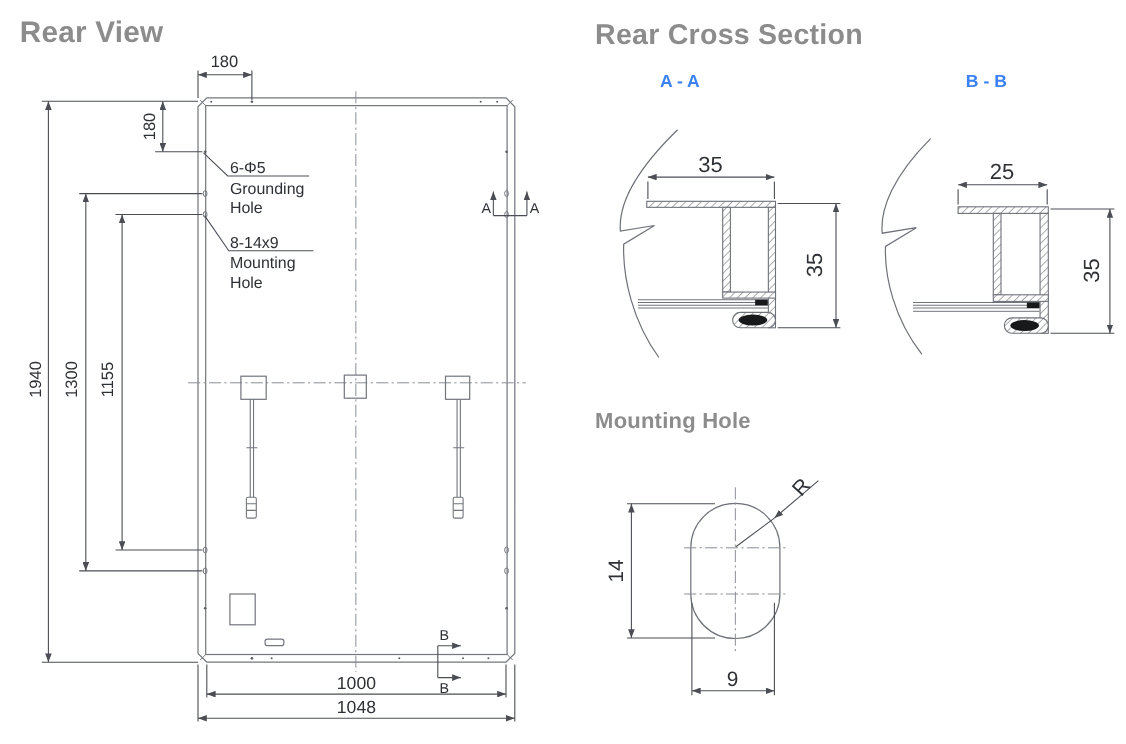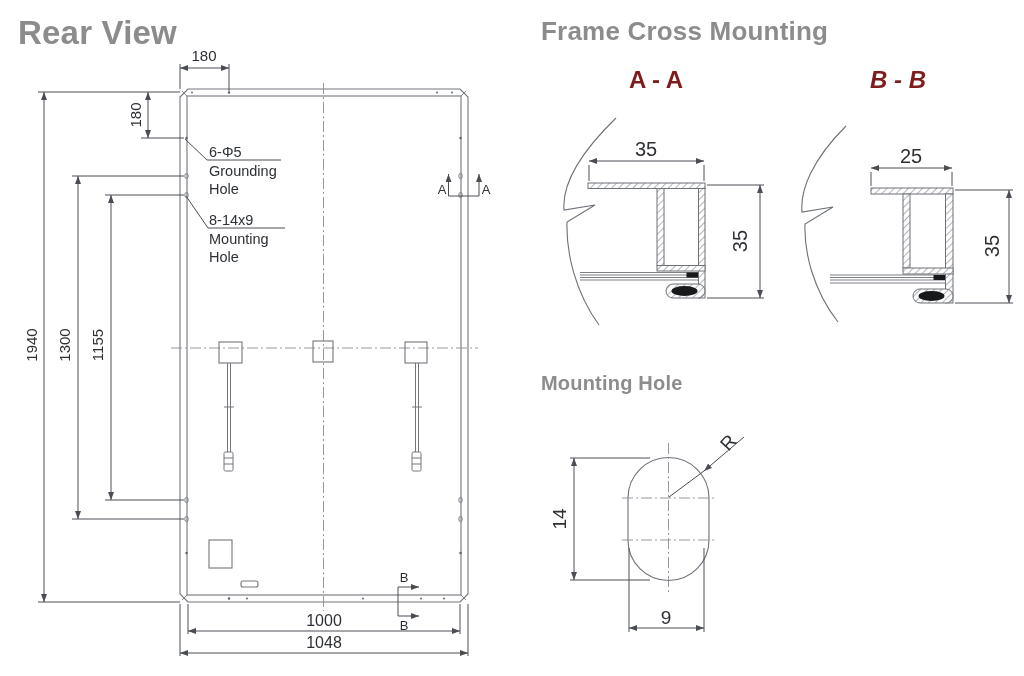--- a/index.html
+++ b/index.html
@@ -1,36 +1,36 @@
 <!DOCTYPE html>
 <html><head>
 <meta charset="utf-8">
 <style>
   html,body{margin:0;padding:0;background:#ffffff;}
   #stage{position:relative;width:1024px;height:676px;background:#ffffff;overflow:hidden;
          font-family:"Liberation Sans",sans-serif;}
-  .h1{position:absolute;font-weight:bold;font-size:33px;color:#8c8c8c;letter-spacing:.2px;white-space:nowrap;}
-  .h2{position:absolute;font-weight:bold;font-size:24px;color:#7f1d1d;text-align:center;white-space:nowrap;}
+  .h1{position:absolute;font-weight:bold;font-size:27px;color:#8c8c8c;letter-spacing:.2px;white-space:nowrap;}
+  .h2{position:absolute;font-weight:bold;font-size:16px;color:#3b82f6;white-space:nowrap;}
   svg{position:absolute;left:0;top:0;}
   svg text{font-family:"Liberation Sans",sans-serif;fill:#2d3035;}
   .dim{font-size:15px;}
   .dimBig{font-size:20px;}
   .dimMid{font-size:19px;}
   .lbl{font-size:14.5px;}
   .mark{font-size:13px;}
 </style>
 </head>
 <body>
 
 <div id="stage">
 
   <div class="h1" style="left:18px;top:14px;">Rear View</div>
-  <div class="h1" style="left:541px;top:16px;font-size:26px;">Frame Cross Mounting</div>
+  <div class="h1" style="left:541px;top:16px;font-size:26px;">Rear Cross Section</div>
   <div class="h2" style="left:600px;top:66px;width:112px;">A - A</div>
-  <div class="h2" style="left:843px;top:66px;width:110px;font-style:italic;">B - B</div>
+  <div class="h2" style="left:878px;top:66px;width:110px;">B - B</div>
   <div class="h1" style="left:541px;top:372px;font-size:20px;">Mounting Hole</div>
 
   <svg width="1024" height="676" viewBox="0 0 1024 676">
     <defs>
       <marker id="ah" viewBox="0 0 8 6" refX="8" refY="3" markerWidth="8" markerHeight="6" orient="auto-start-reverse">
           <path d="M0,0 L8,3 L0,6 Z" fill="#4a4e54"></path>
         </marker>
       <pattern id="hatch" width="5" height="5" patternUnits="userSpaceOnUse" patternTransform="rotate(45)">
         <rect width="5" height="5" fill="#ffffff"></rect>
         <line x1="0" y1="0" x2="0" y2="5" stroke="#878b92" stroke-width="1.3"></line>

